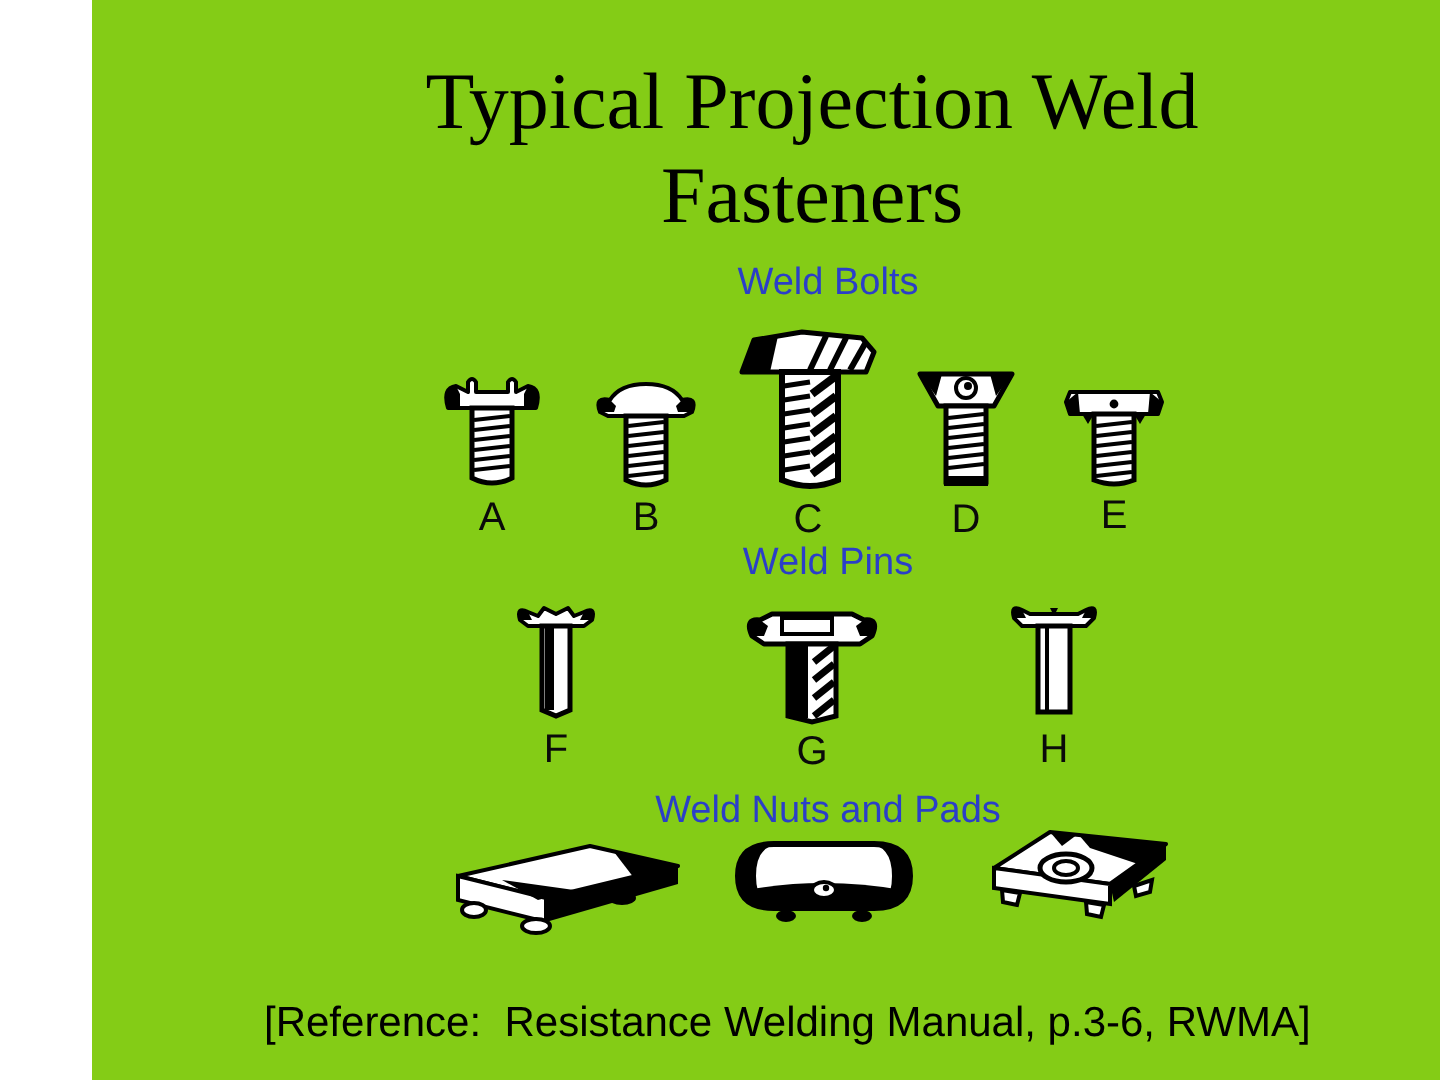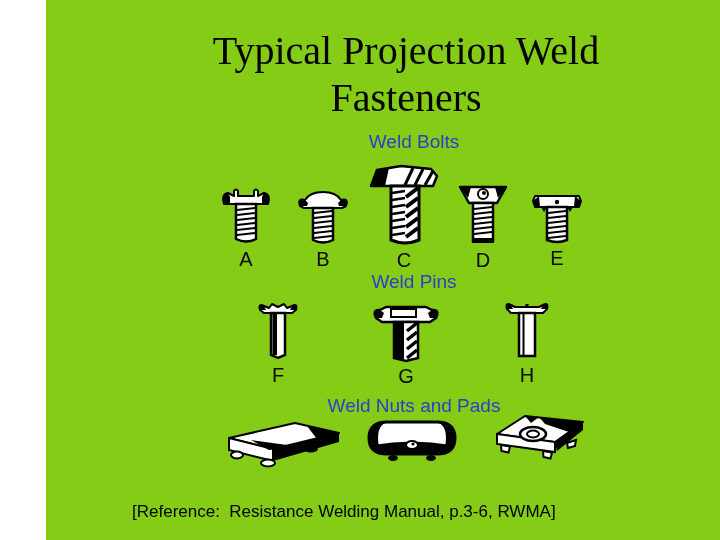--- a/index.html
+++ b/index.html
@@ -25,21 +25,21 @@
   .fig{
     position:absolute;display:flex;flex-direction:column;align-items:center;
   }
   .fig svg{display:block;}
   .fig-letter{
     font-size:20px;line-height:20px;color:#0a0a0a;margin-top:2px;
     text-align:center;
   }
   .reference{
     position:absolute;left:86px;top:501px;
-    font-size:17px;line-height:22px;color:#000;
+    font-size:21px;line-height:22px;color:#000;
     white-space:pre;
   }
 </style>
 </head>
 <body>
 
 <div class="slide">
 
   <div class="title">Typical Projection Weld Fasteners</div>
 

